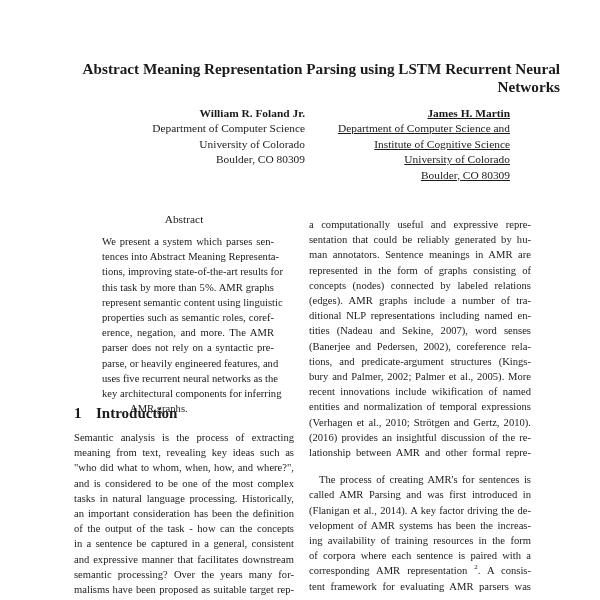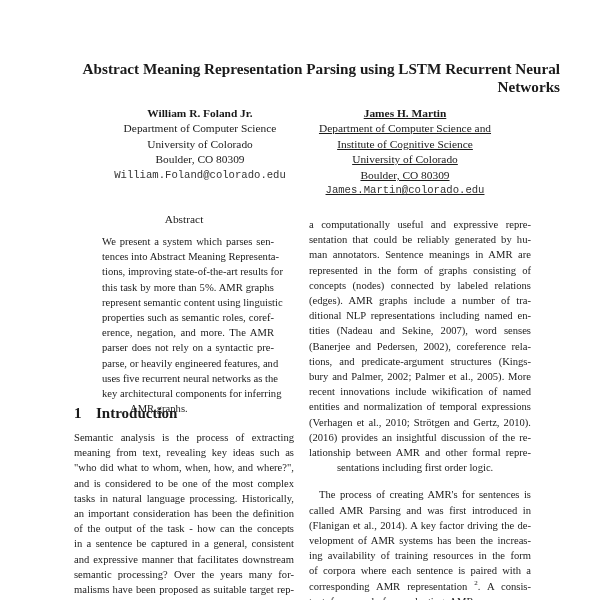--- a/index.html
+++ b/index.html
@@ -1,18 +1,18 @@
 <!DOCTYPE html>
 <html><head>
 <meta charset="utf-8">
 <style>
   html, body { margin: 0; padding: 0; background: #ffffff; }
   body { width: 600px; height: 600px; overflow: hidden; position: relative; font-family: "Liberation Serif", "DejaVu Serif", serif; color: #1a1a1a; }
   .title { position: absolute; left: 40px; top: 60px; width: 520px; text-align: right; font-weight: bold; font-size: 15.2px; line-height: 18px; }
-  .author { position: absolute; text-align: center; font-size: 11.4px; line-height: 15.4px; }
+  .author { position: absolute; text-align: right; font-size: 11.4px; line-height: 15.4px; }
   .author .name { font-weight: bold; }
   .author .email { font-family: "Liberation Mono", "DejaVu Sans Mono", monospace; font-size: 10.6px; color: #333; }
   .a1 { left: 95px; top: 106px; width: 210px; }
   .a2 { left: 300px; top: 106px; width: 210px; text-decoration: underline; }
   .col { position: absolute; font-size: 10.6px; line-height: 15.2px; text-align: justify; }
   .colL { left: 74px; width: 220px; }
   .colR { left: 309px; width: 222px; }
   .line { display: block; white-space: nowrap; text-align: justify; text-align-last: justify; }
   .line.last { text-align-last: left; margin-left: 28px; }
   .abs-head { position: absolute; left: 74px; top: 213px; width: 220px; text-align: center; font-weight: normal; font-size: 11.4px; }
@@ -28,30 +28,28 @@
 <div class="title">
   <div>Abstract Meaning Representation Parsing using LSTM Recurrent Neural</div>
   <div>Networks</div>
 </div>
 
 <div class="author a1">
   <div class="name">William R. Foland Jr.</div>
   <div>Department of Computer Science</div>
   <div>University of Colorado</div>
   <div>Boulder, CO 80309</div>
-  <div class="email">William.Foland@colorado.edu</div>
 </div>
 
 <div class="author a2">
   <div class="name">James H. Martin</div>
   <div>Department of Computer Science and</div>
   <div>Institute of Cognitive Science</div>
   <div>University of Colorado</div>
   <div>Boulder, CO 80309</div>
-  <div class="email">James.Martin@colorado.edu</div>
 </div>
 
 <div class="abs-head">Abstract</div>
 
 <div class="abs">
   <span class="line">We present a system which parses sen-</span>
   <span class="line">tences into Abstract Meaning Representa-</span>
   <span class="line">tions, improving state-of-the-art results for</span>
   <span class="line">this task by more than 5%.  AMR graphs</span>
   <span class="line">represent semantic content using linguistic</span>
@@ -94,21 +92,20 @@
   <span class="line">ditional NLP representations including named en-</span>
   <span class="line">tities (Nadeau and Sekine, 2007), word senses</span>
   <span class="line">(Banerjee and Pedersen, 2002), coreference rela-</span>
   <span class="line">tions, and predicate-argument structures (Kings-</span>
   <span class="line">bury and Palmer, 2002; Palmer et al., 2005). More</span>
   <span class="line">recent innovations include wikification of named</span>
   <span class="line">entities and normalization of temporal expressions</span>
   <span class="line">(Verhagen et al., 2010; Strötgen and Gertz, 2010).</span>
   <span class="line">(2016) provides an insightful discussion of the re-</span>
   <span class="line">lationship between AMR and other formal repre-</span>
-  <span class="line last">sentations including first order logic.</span>
   <span class="line indent" style="margin-top:12px;">The process of creating AMR's for sentences is</span>
   <span class="line">called AMR Parsing and was first introduced in</span>
   <span class="line">(Flanigan et al., 2014). A key factor driving the de-</span>
   <span class="line">velopment of AMR systems has been the increas-</span>
   <span class="line">ing availability of training resources in the form</span>
   <span class="line">of corpora where each sentence is paired with a</span>
   <span class="line"><span>corresponding AMR representation </span><sup>2</sup><span>.  A consis-</span></span>
   <span class="line">tent framework for evaluating AMR parsers was</span>
 
 </div>

